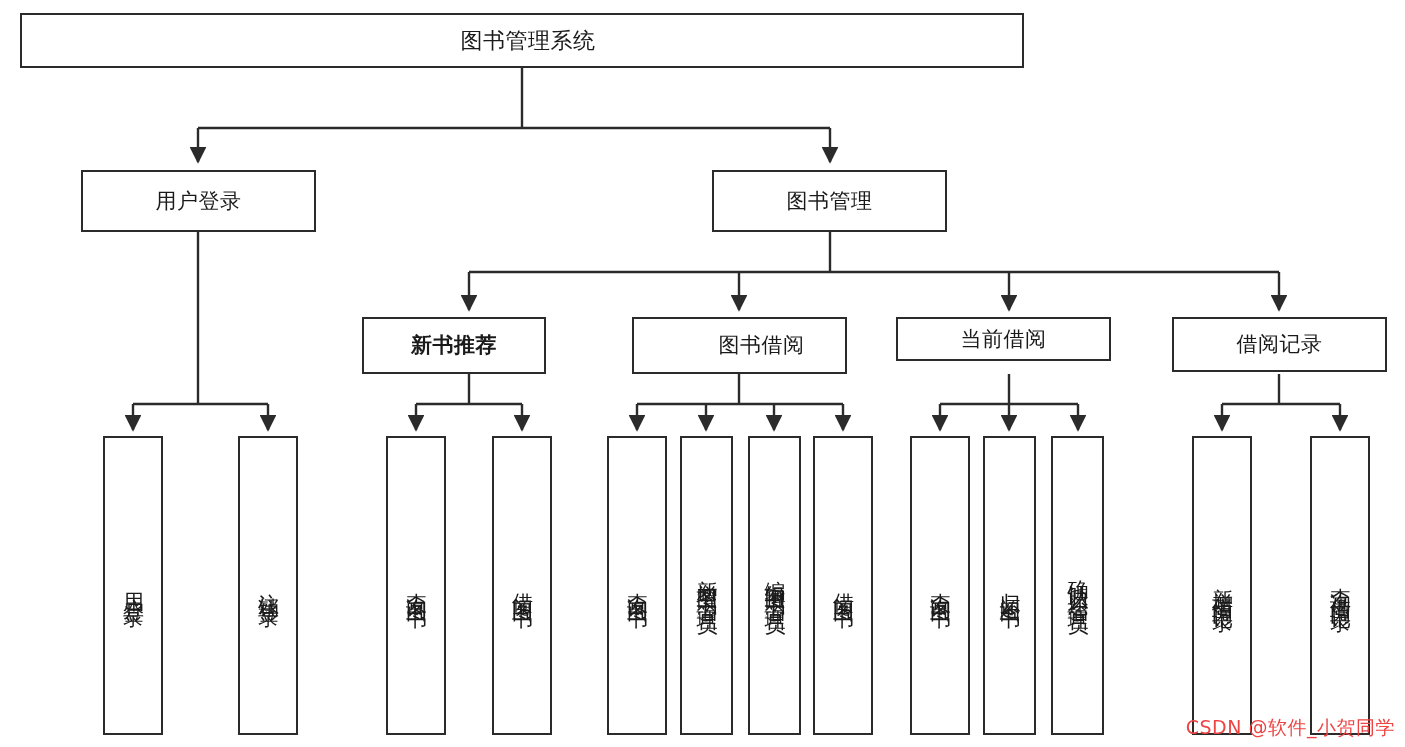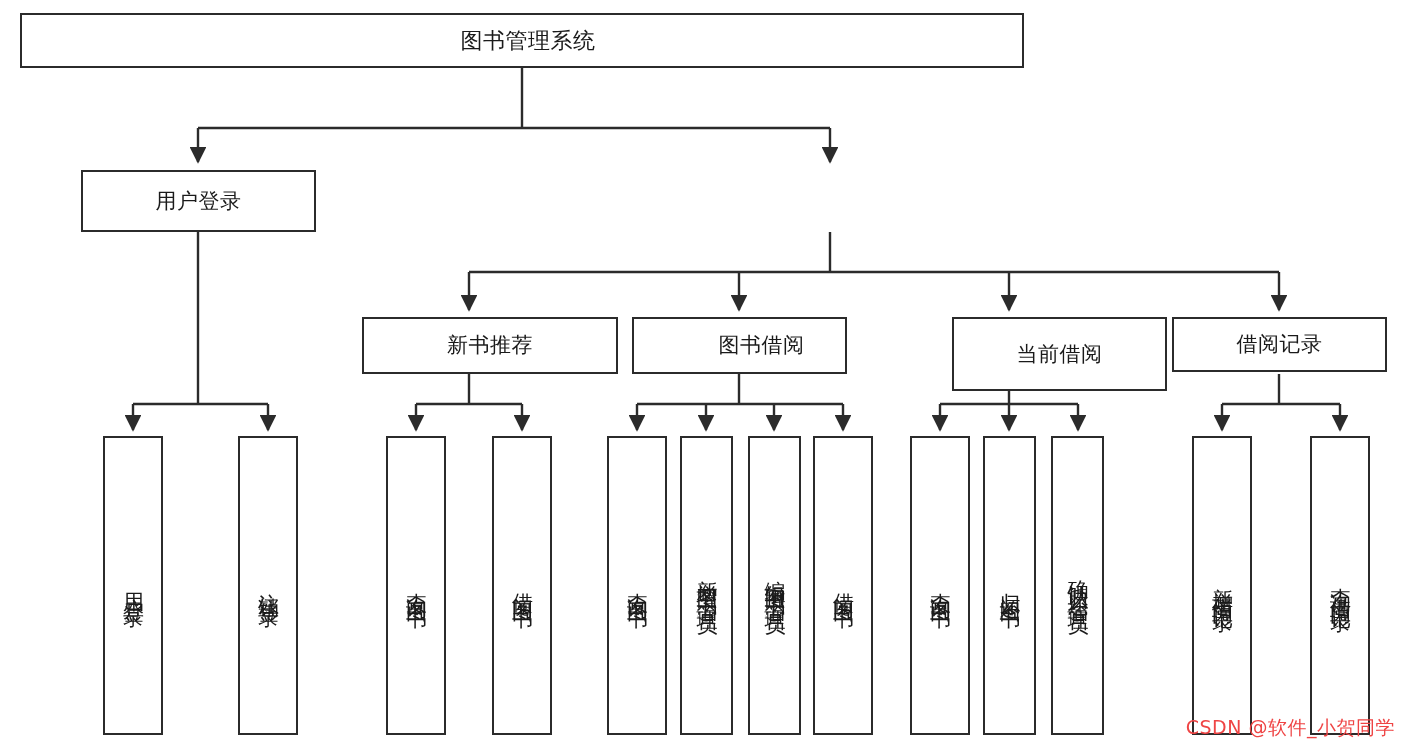--- a/index.html
+++ b/index.html
@@ -127,28 +127,31 @@
     </g>
   </svg>
 
   <div class="node horiz root" style="left:20px; top:13px; width:1004px; height:55px;padding-left:12px;">
     <span class="label">图书管理系统</span>
   </div>
 
   <div class="node horiz" style="left:81px; top:170px; width:235px; height:62px;">
     <span class="label">用户登录</span>
   </div>
-
-  <div class="node horiz" style="left:362px; top:317px; width:256px; height:57px;">
+  <div class="node horiz" style="left:712px; top:170px; width:235px; height:62px;">
+    <span class="label">图书管理</span>
+  </div>
+
+  <div class="node horiz" style="left:362px; top:317px; width:184px; height:57px;font-weight:bold;">
     <span class="label">新书推荐</span>
   </div>
   <div class="node horiz" style="left:632px; top:317px; width:215px; height:57px;padding-left:44px;">
     <span class="label">图书借阅</span>
   </div>
-  <div class="node horiz" style="left:952px; top:317px; width:215px; height:74px;">
+  <div class="node horiz" style="left:896px; top:317px; width:215px; height:44px;">
     <span class="label">当前借阅</span>
   </div>
   <div class="node horiz" style="left:1172px; top:317px; width:215px; height:55px;">
     <span class="label">借阅记录</span>
   </div>
 
   <div class="node vert" style="left:103px; top:436px; width:60px; height:299px;">
     <span class="label">用户登录</span>
   </div>
   <div class="node vert" style="left:238px; top:436px; width:60px; height:299px;">

